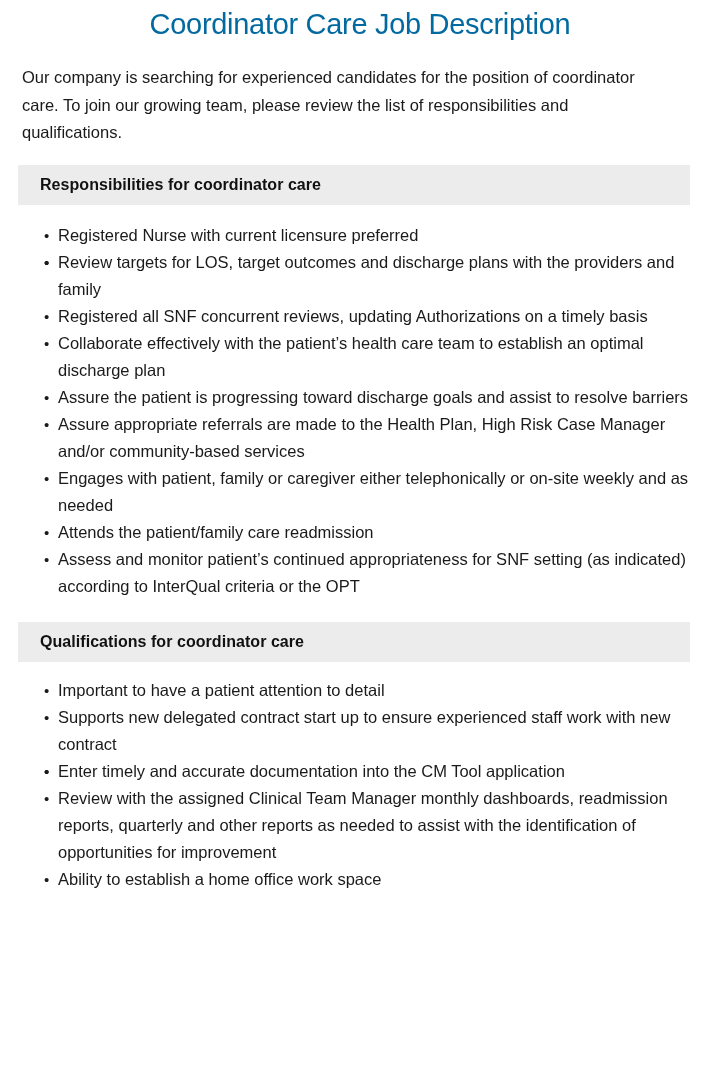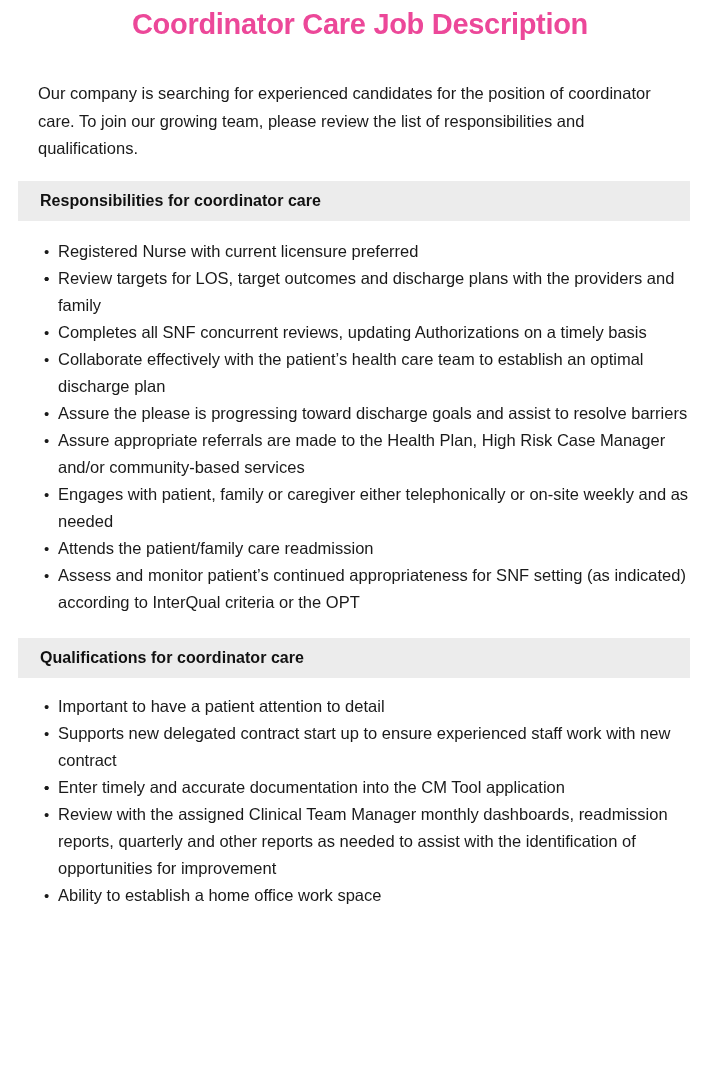--- a/index.html
+++ b/index.html
@@ -21,26 +21,26 @@
     background: #ffffff;
     position: relative;
     overflow: hidden;
   }
   .doc-title {
     margin: 0;
     padding: 4px 20px 0 20px;
     text-align: center;
     font-size: 29px;
     line-height: 40px;
-    font-weight: bold;
+    font-weight: normal;
     letter-spacing: -0.3px;
-    color: #ec4899;
+    color: #0369a1;
   }
   .intro {
-    margin: 16px;
+    margin: 0;
     padding: 20px 26px 0 22px;
     font-size: 16.5px;
     line-height: 27.5px;
     color: #1a1a1a;
     max-width: 616px;
   }
   .section {
     margin-top: 18px;
   }
   .section-header {
@@ -102,23 +102,23 @@
   <p class="intro">Our company is searching for experienced candidates for the position of coordinator care. To join our growing team, please review the list of responsibilities and qualifications.</p>
 
   <div class="section section-resp">
     <div class="section-header">
       <span class="section-header-text">Responsibilities for coordinator care</span>
     </div>
     <ul class="bullets">
       <li><span class="dot">•</span><span>Registered Nurse with current licensure preferred</span></li>
       <li><span class="dot">•</span></li>
       <li><span class="dot">•</span><span>Review targets for LOS, target outcomes and discharge plans with the providers and family</span></li>
-      <li><span class="dot">•</span><span>Completes all SNF concurrent reviews, updating Authorizations on a timely basis</span></li>
+      <li><span class="dot">•</span><span>Registered all SNF concurrent reviews, updating Authorizations on a timely basis</span></li>
       <li><span class="dot">•</span><span>Collaborate effectively with the patient’s health care team to establish an optimal discharge plan</span></li>
-      <li><span class="dot">•</span><span>Assure the please is progressing toward discharge goals and assist to resolve barriers</span></li>
+      <li><span class="dot">•</span><span>Assure the patient is progressing toward discharge goals and assist to resolve barriers</span></li>
       <li><span class="dot">•</span><span>Assure appropriate referrals are made to the Health Plan, High Risk Case Manager and/or community-based services</span></li>
       <li><span class="dot">•</span><span>Engages with patient, family or caregiver either telephonically or on-site weekly and as needed</span></li>
       <li><span class="dot">•</span><span>Attends the patient/family care readmission</span></li>
       <li><span class="dot">•</span><span>Assess and monitor patient’s continued appropriateness for SNF setting (as indicated) according to InterQual criteria or the OPT</span></li>
     </ul>
   </div>
 
   <div class="section section-qual">
     <div class="section-header">
       <span class="section-header-text">Qualifications for coordinator care</span>

